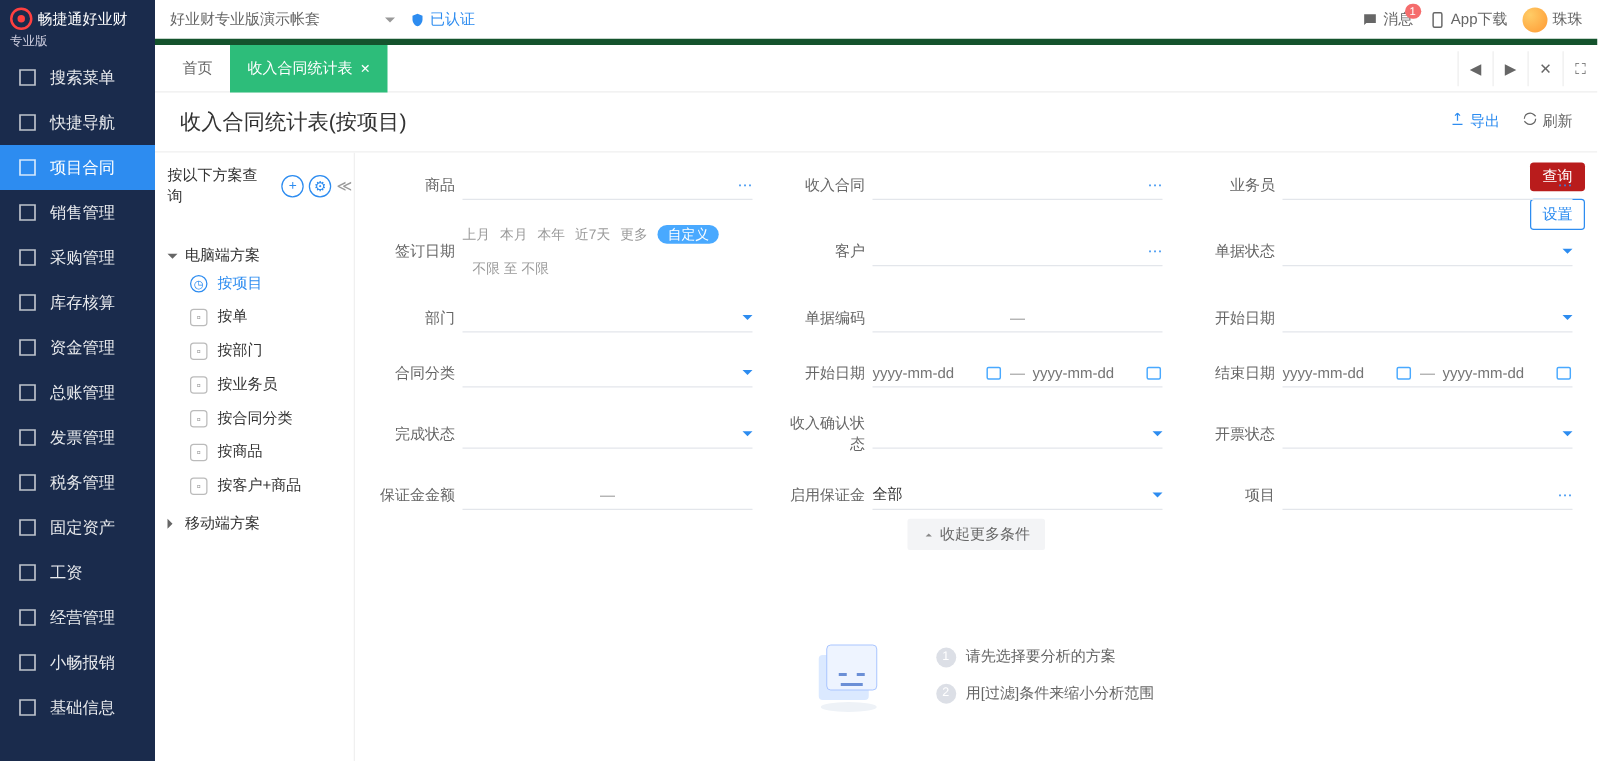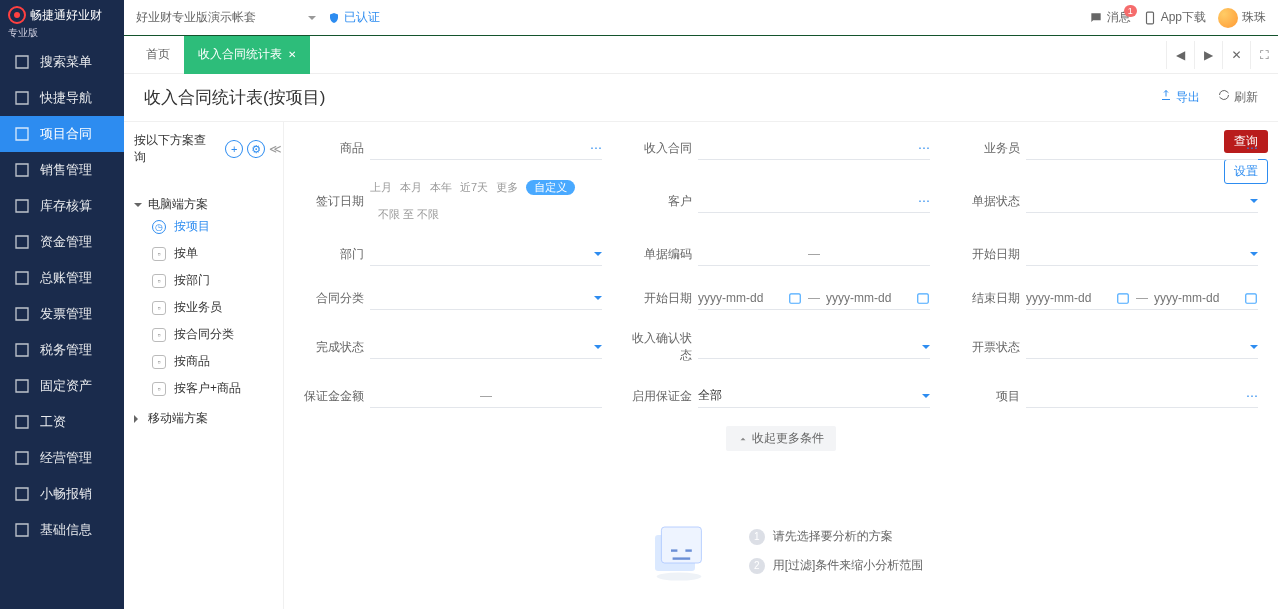--- a/index.html
+++ b/index.html
@@ -8,21 +8,21 @@
 .sidebar { width: 124px; background: #1a2b4c; color: #fff; display: flex; flex-direction: column; font-size: 13px; }
 .logo-row { display:flex; align-items:center; padding: 6px 8px; gap:4px;}
 .logo-icon { width:18px; height:18px; border:2px solid #ff4040; border-radius:50%; position:relative;}
 .logo-icon:after { content:""; position:absolute; width:6px; height:6px; background:#ff4040; border-radius:50%; top:4px; left:4px;}
 .logo-text { font-size: 12px; }
 .logo-sub { font-size: 10px; padding-left: 8px; color:#ccd; margin-top:-4px; margin-bottom:4px;}
 .menu-item { display:flex; align-items:center; gap:10px; padding: 9px 14px; cursor:pointer; color:#e8eaed;}
 .menu-item.active { background:#2d8cf0; color:#fff;}
 .menu-icon { width:16px; height:16px; opacity:.8; fill:currentColor;}
 .main { flex:1; display:flex; flex-direction:column; min-width:0;}
-.topbar { height:36px; border-bottom:1px solid #14532d; display:flex; align-items:center; padding:0 12px; gap:12px; }
+.topbar { height:36px; border-bottom:5px solid #14532d; display:flex; align-items:center; padding:0 12px; gap:12px; }
 .org-select { color:#666; font-size:12px; display:flex; align-items:center; gap:6px; width:180px; justify-content:space-between;}
 .chev{ border:4px solid transparent; border-top-color:#999; margin-top:4px;}
 .verified { color:#2d8cf0; display:flex; align-items:center; gap:4px;}
 .shield { width:12px; height:12px; fill:#2d8cf0;}
 .top-spacer{flex:1;}
 .top-action{ display:flex; align-items:center; gap:4px; color:#666; cursor:pointer; position:relative;}
 .badge{ position:absolute; top:-4px; right:-6px; background:#f56c6c; color:#fff; border-radius:8px; font-size:9px; padding:0 4px; line-height:12px;}
 .avatar{ width:20px;height:20px;border-radius:50%; background:radial-gradient(circle at 30% 30%, #ffcc66, #ff9933);}
 .tabsbar { height:38px; border-bottom:1px solid #eee; display:flex; align-items:center; padding-left:8px; gap:2px;}
 .tab { padding:0 14px; height:38px; display:flex; align-items:center; gap:6px; color:#666; cursor:pointer; font-size:12px;}
@@ -58,21 +58,21 @@
 .chev2{ border:4px solid transparent; border-top-color:#2d8cf0; margin-top:4px; margin-left:auto;}
 .dots{ color:#2d8cf0; margin-left:auto; cursor:pointer;}
 .sign-date-opts{ display:flex; flex-wrap:wrap; gap:8px; font-size:11px; flex:1;}
 .sign-date-opts span{ color:#999; cursor:pointer;}
 .sign-date-opts .pill{ background:#49a9ff; color:#fff; border-radius:9px; padding:0 8px;}
 .sign-date-sub{ font-size:11px; color:#999; padding-left:8px; margin-top:12px;}
 .range-input{ display:flex; align-items:center; gap:6px;}
 .range-input input{ flex:1; border:none; outline:none; font-size:12px;}
 .range-sep{ color:#999;}
 .calendar-ico{ width:14px; height:14px; fill:#49a9ff;}
-.collapse-row{ text-align:center; margin-top:18px;}
+.collapse-row{ text-align:center; margin-top:7px;}
 .collapse-btn{ display:inline-flex; align-items:center; gap:4px; background:#f3f4f6; padding:4px 12px; border-radius:2px; color:#666; cursor:pointer;}
 .right-btns{ position:absolute; right:10px; top:8px; display:flex; flex-direction:column; gap:6px;}
 .rb { width:44px; text-align:center; padding:3px 0; border-radius:3px; cursor:pointer; font-size:12px;}
 .rb.primary{ background:#b91c1c; color:#fff;}
 .rb.outline{ border:1px solid #2d8cf0; color:#2d8cf0;}
 .empty-state{ display:flex; align-items:center; justify-content:center; gap:30px; margin-top:60px;}
 .empty-illus{ width:80px; height:80px;}
 .empty-steps{ display:flex; flex-direction:column; gap:12px;}
 .step{ display:flex; align-items:center; gap:8px; color:#666;}
 .step-num{ width:16px; height:16px; border-radius:50%; background:#dcdfe6; color:#fff; font-size:10px; display:flex; align-items:center; justify-content:center;}
@@ -111,20 +111,26 @@
         <div class="menu-item">
           <svg class="menu-icon" viewBox="0 0 24 24">
             <path d="M3 3h18v18H3z" fill="none" stroke="currentColor" stroke-width="2"></path>
           </svg>
           <span>销售管理</span>
         </div>
         <div class="menu-item">
           <svg class="menu-icon" viewBox="0 0 24 24">
             <path d="M3 3h18v18H3z" fill="none" stroke="currentColor" stroke-width="2"></path>
           </svg>
+          <span>采购管理</span>
+        </div>
+        <div class="menu-item">
+          <svg class="menu-icon" viewBox="0 0 24 24">
+            <path d="M3 3h18v18H3z" fill="none" stroke="currentColor" stroke-width="2"></path>
+          </svg>
           <span>库存核算</span>
         </div>
         <div class="menu-item">
           <svg class="menu-icon" viewBox="0 0 24 24">
             <path d="M3 3h18v18H3z" fill="none" stroke="currentColor" stroke-width="2"></path>
           </svg>
           <span>资金管理</span>
         </div>
         <div class="menu-item">
           <svg class="menu-icon" viewBox="0 0 24 24">

